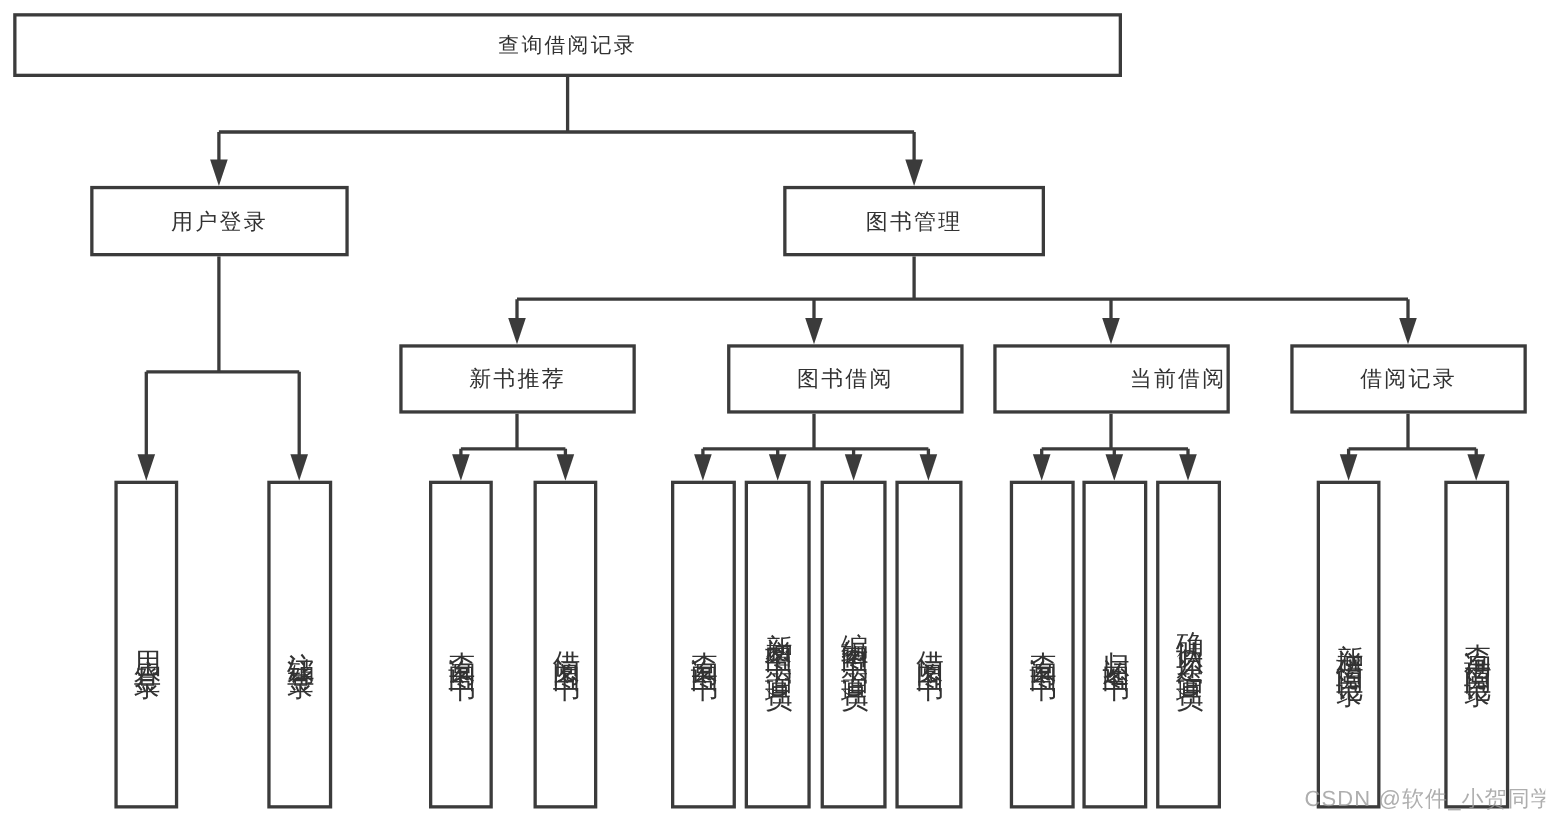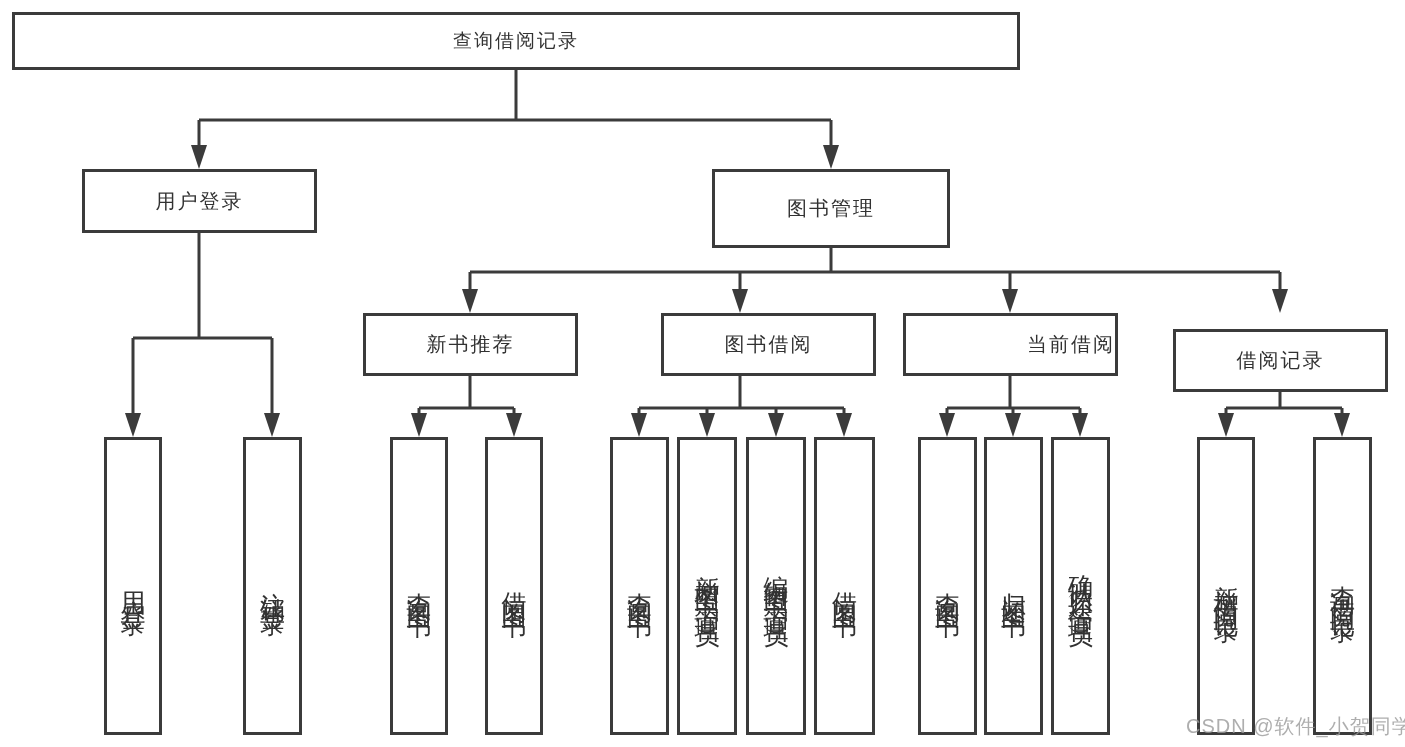--- a/index.html
+++ b/index.html
@@ -110,34 +110,34 @@
     </g>
   </svg>
 
   <div class="node" style="left:12px; top:12px; width:1008px; height:58px;">
     <span class="h-label root-label">查询借阅记录</span>
   </div>
 
   <div class="node" style="left:82px; top:169px; width:235px; height:64px;">
     <span class="h-label">用户登录</span>
   </div>
-  <div class="node" style="left:712px; top:169px; width:238px; height:79px;">
+  <div class="node" style="left:712px; top:169px; width:238px; height:64px;">
     <span class="h-label">图书管理</span>
   </div>
 
   <div class="node" style="left:363px; top:313px; width:215px; height:63px;justify-content:center;">
     <span class="h-label">新书推荐</span>
   </div>
   <div class="node" style="left:661px; top:313px; width:215px; height:63px;">
     <span class="h-label">图书借阅</span>
   </div>
   <div class="node" style="left:903px; top:313px; width:215px; height:63px;justify-content:flex-end;">
     <span class="h-label">当前借阅</span>
   </div>
-  <div class="node" style="left:1173px; top:313px; width:215px; height:63px;margin-top:16px;">
+  <div class="node" style="left:1173px; top:313px; width:215px; height:63px;">
     <span class="h-label">借阅记录</span>
   </div>
 
   <div class="node" style="left:104px; top:437px; width:58px; height:298px;">
     <span class="v-label">用户登录</span>
   </div>
   <div class="node" style="left:243px; top:437px; width:59px; height:298px;">
     <span class="v-label">注销登录</span>
   </div>
 

